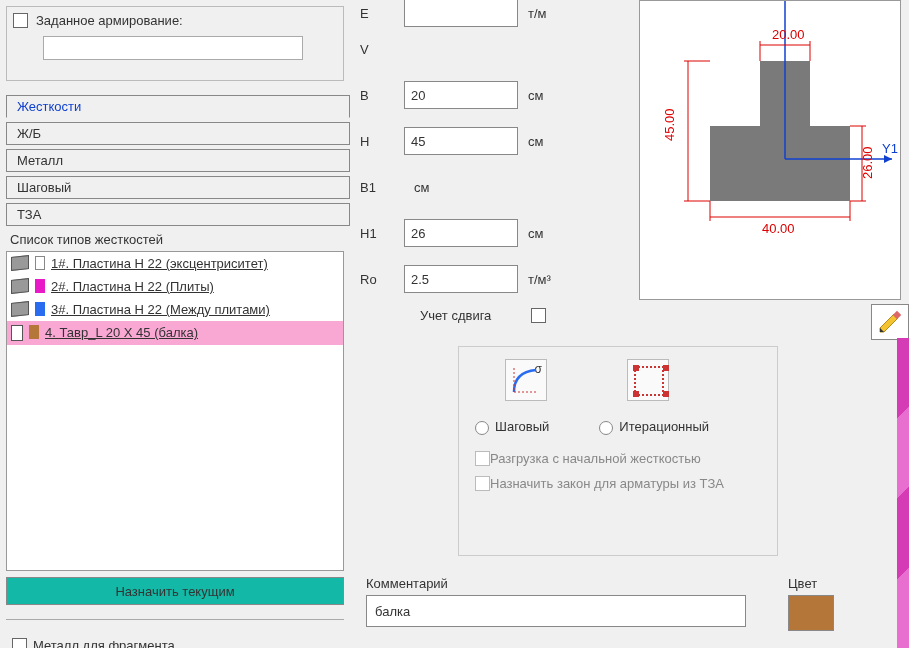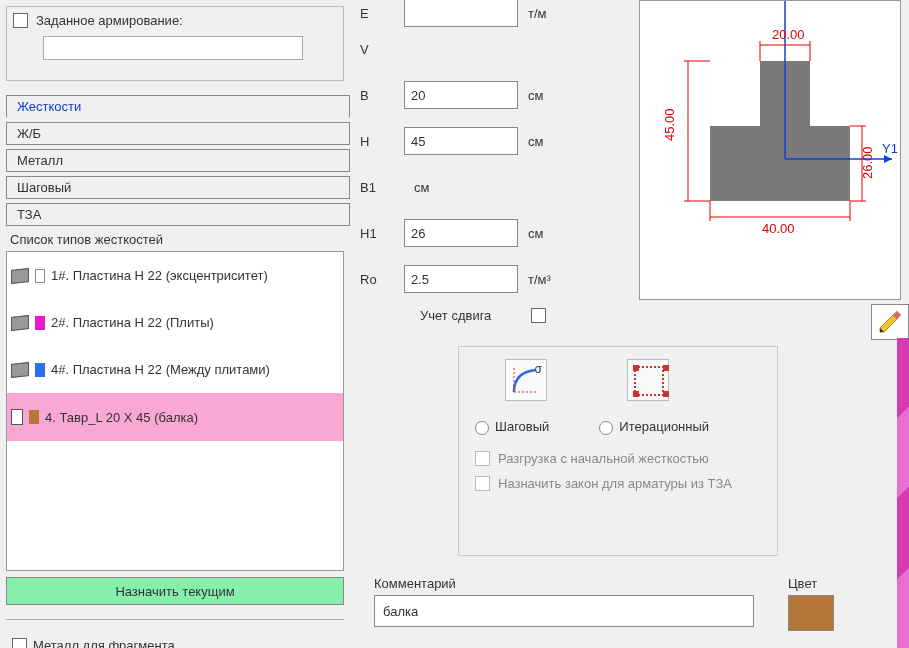--- a/index.html
+++ b/index.html
@@ -10,27 +10,27 @@
   .reinf-row { display: flex; align-items: center; gap: 8px; }
   .reinf-input-wrap { margin: 8px 0 0 30px; }
   .reinf-input { width: 260px; height: 24px; border: 1px solid #aaa; background: #fff; padding: 2px 4px; }
 
   .tabs { display: flex; gap: 4px; margin: 14px 0 4px 6px; flex-direction: column; }
   .tab { border: 1px solid #888; padding: 3px 10px; background: #f0f0f0; cursor: pointer; }
   .tab.active { color: #1040d0; border-bottom: 1px solid #f0f0f0; }
 
   .list-label { margin: 6px 0 4px 10px; }
   .stiff-list { margin: 0 6px; border: 1px solid #999; background: #fff; height: 320px; }
-  .stiff-item { display: flex; align-items: center; gap: 6px; padding: 16px 4px; }
+  .stiff-item { display: flex; align-items: flex-start; gap: 6px; padding: 4px 4px; text-decoration: underline; }
   .stiff-item.selected { background: #f9a8d4; }
   .icon-slab { width: 18px; height: 14px; background: #999; border: 1px solid #555; transform: skewY(-6deg); }
   .icon-beam { width: 12px; height: 16px; border: 1px solid #555; background: #fff; display:inline-block; position:relative;}
   .color-chip { width: 10px; height: 14px; display: inline-block; }
 
-  .assign-btn { margin: 6px; width: 338px; height: 28px; border: 1px solid #888; background: #86efac; cursor: pointer; }
+  .assign-btn { margin: 6px; width: 338px; height: 28px; border: 1px solid #888; background: #14b8a6; cursor: pointer; }
   .fragment-row { margin: 18px 0 0 12px; display: flex; gap: 6px; align-items: center; }
 
   .checkbox { width: 15px; height: 15px; border: 1px solid #666; background: #fff; display:inline-block; }
 
   .right-area { position: absolute; left: 350px; top: 0; width: 559px; height: 648px; background: #f0f0f0; }
   .params { position: absolute; left: 10px; top: 0; }
   .prow { display: flex; align-items: center; height: 46px; }
   .plabel { width: 44px; }
   .pinput { width: 114px; height: 28px; border: 1px solid #888; background: #fff; padding: 2px 6px; }
   .punit { margin-left: 10px; width: 40px; }
@@ -41,28 +41,28 @@
   .nl-icon { width:42px; height:42px; border:1px solid #bbb; background:#fafafa; position:relative;}
   .nl-sigma { position:absolute; top:2px; right:4px; font-size:12px;}
   .nl-curve { position:absolute; left:6px; bottom:6px; width:28px; height:28px; }
   .nl-curve svg { width:28px; height:28px;}
   .nl-rect { position:absolute; left:6px; top:6px; width:30px; height:30px; border:2px dotted #c33;}
   .nl-rect::before,.nl-rect::after{content:"";position:absolute;width:6px;height:6px;background:#c33;}
   .nl-rect::before{left:-3px;top:-3px;box-shadow:30px 0 #c33;}
   .nl-rect::after{left:-3px;bottom:-3px;box-shadow:30px 0 #c33;}
   .nl-radios { display:flex; gap:50px; margin-bottom:16px;}
   .radio { width:14px;height:14px;border:1px solid #888;border-radius:50%;background:#fff;display:inline-block;margin-right:6px;vertical-align:middle;}
-  .nl-chk-row { display:flex; gap:8px; margin-bottom:10px; color:#888;}
+  .nl-chk-row { display:flex; margin-bottom:10px; color:#888;}
   .nl-chk-row span{color:#888;}
 
   .section-diag { position:absolute; right:8px; top:0; width:262px; height:300px; border:1px solid #999; background:#fff;}
   .pencil { position:absolute; right:0px; top:304px; width:38px; height:36px; border:1px solid #888; background:#fff; display:flex;align-items:center;justify-content:center;}
   .pencil svg{width:28px;height:28px;}
 
-  .comment-block { position:absolute; left:24px; top:576px; width:406px;}
+  .comment-block { position:absolute; left:16px; top:576px; width:406px;}
   .comment-block .lbl{margin-bottom:4px;display:block;}
   .comment-input { width:380px; height:32px; border:1px solid #888; background:#fff; padding:4px 8px;}
   .color-block { position:absolute; left:438px; top:576px;}
   .color-block .lbl{margin-bottom:4px;display:block;}
   .color-swatch { width:46px; height:36px; border:1px solid #888; background:#b5763a;}
 
   .pink-strip { position:absolute; right:0; top:338px; width:12px; height:310px; background:linear-gradient(135deg,#d63bb6 25%,#e86fd0 25%,#e86fd0 50%,#d63bb6 50%,#d63bb6 75%,#e86fd0 75%);}
 </style>
 </head>
 <body>
@@ -94,21 +94,21 @@
       <span>1#. Пластина  H 22 (эксцентриситет)</span>
     </div>
     <div class="stiff-item">
       <span class="icon-slab"></span>
       <span class="color-chip" style="background:#e81ac8"></span>
       <span>2#. Пластина  H 22 (Плиты)</span>
     </div>
     <div class="stiff-item">
       <span class="icon-slab"></span>
       <span class="color-chip" style="background:#2a6cf0"></span>
-      <span>4#. Пластина  H 22 (Между плитами)</span>
+      <span>3#. Пластина  H 22 (Между плитами)</span>
     </div>
     <div class="stiff-item selected">
       <span class="icon-beam"></span>
       <span class="color-chip" style="background:#b5763a"></span>
       <span>4. Тавр_L 20 X 45 (балка)</span>
     </div>
   </div>
 
   <button class="assign-btn">Назначить текущим</button>
 

